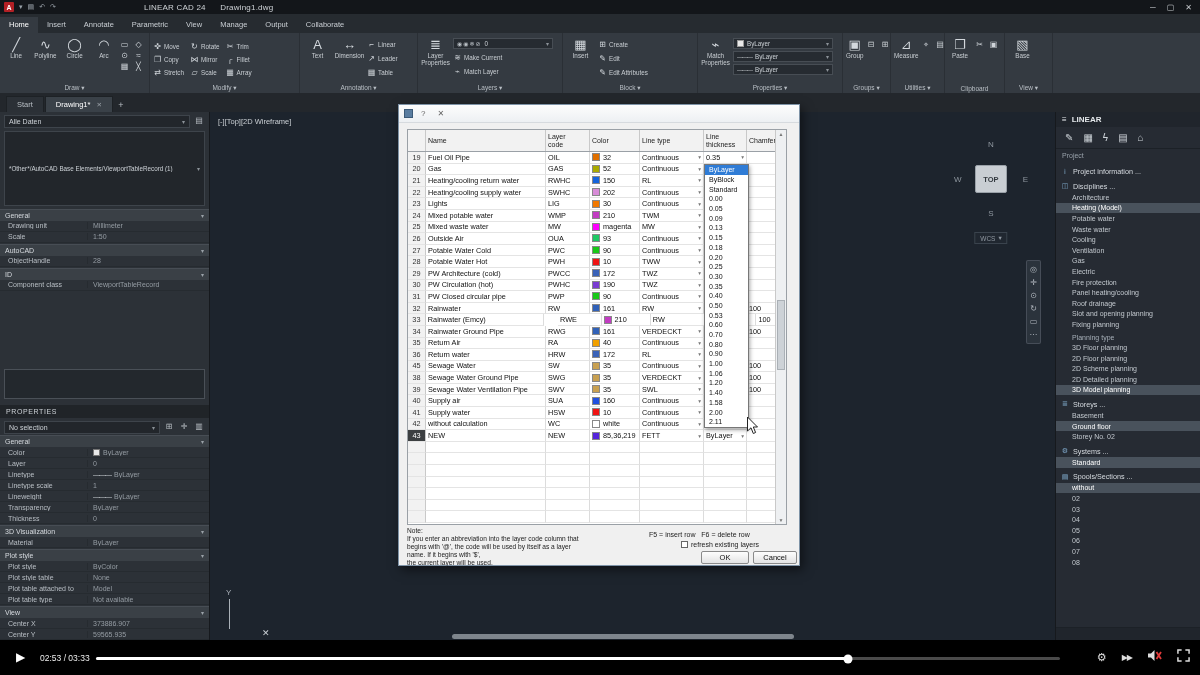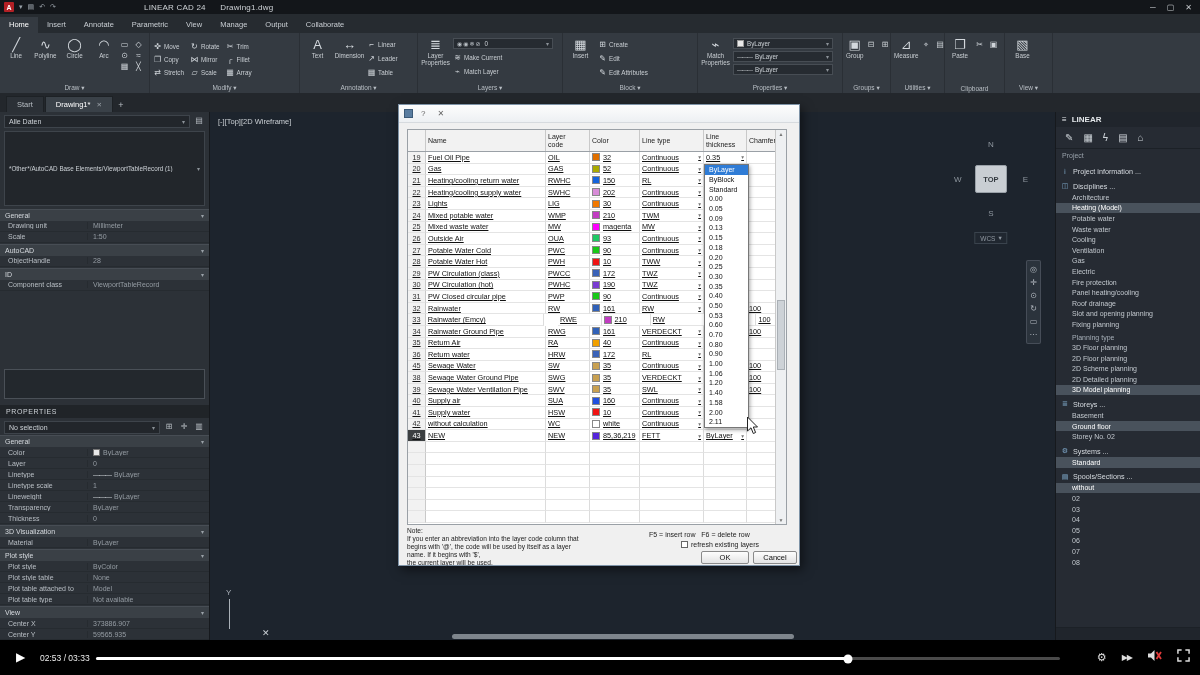--- a/index.html
+++ b/index.html
@@ -111,21 +111,21 @@
 
 
 #dialog{position:absolute;left:398px;top:104px;width:402px;height:462px;background:#f0f0f0;border:1px solid #7e93a7;box-shadow:3px 4px 10px rgba(0,0,0,.5);z-index:20;color:#111;}
 .dlg-title{height:18px;display:flex;align-items:center;padding:0 5px;gap:4px;background:linear-gradient(#fdfdfd,#edf0f3);border-bottom:1px solid #d6dade;font-size:8.5px;color:#444;}
 .dlg-ico{width:9px;height:9px;background:#5a7da0;border:1px solid #3c5a78;}
 .dlg-cap{flex:1;}
 .dlg-x{color:#666;font-size:8px;padding:0 4px;}
 .dlg-table{position:absolute;left:8px;top:24px;width:380px;height:396px;background:#fff;border:1px solid #9aa0a6;}
 .mt-header{display:flex;height:22px;background:#f2f2f2;border-bottom:1px solid #9aa0a6;}
 .mt-hcell{display:flex;align-items:center;padding:0 2px;font-size:7px;line-height:1.05;color:#222;border-right:1px solid #c9c9c9;white-space:pre-line;overflow:hidden;}
-.mt-row{display:flex;height:11.6px;text-decoration:underline;}
+.mt-row{display:flex;height:11.6px;}
 .mt-cell{display:flex;align-items:center;padding:0 2px;font-size:7.3px;color:#111;border-right:1px solid #dcdcdc;border-bottom:1px solid #e4e4e4;overflow:hidden;white-space:nowrap;}
 .mt-num{justify-content:center;background:#f2f2f2;border-right:1px solid #c9c9c9;color:#333;}
 .mt-num.sel{background:#3c3f41;color:#fff;}
 .mt-sw{width:8px;height:8px;border:1px solid #888;margin-right:3px;flex:0 0 auto;}
 .mt-ar{margin-left:auto;color:#777;font-size:5.5px;}
 .mt-scroll{position:absolute;right:0;top:0;bottom:0;width:11px;background:#eef0f2;border-left:1px solid #c9c9c9;}
 .mt-sarr{position:absolute;left:0;right:0;text-align:center;font-size:5px;color:#777;}
 .mt-sarr.top{top:1px;}.mt-sarr.bot{bottom:1px;}
 .mt-thumb{position:absolute;left:1px;right:1px;top:170px;height:70px;background:#cdd2d7;border:1px solid #aab0b6;}
 #ddlist{position:absolute;left:296px;top:34px;width:45px;background:#fff;border:1px solid #777;z-index:5;box-shadow:1px 2px 4px rgba(0,0,0,.35);}
@@ -905,21 +905,21 @@
             </div>
             <div class="mt-cell" style="width: 64px;">
               <span>TWW</span>
               <span class="mt-ar">▾</span>
             </div>
             <div class="mt-cell" style="width: 43px;"></div>
             <div class="mt-cell" style="width: 30px;"></div>
           </div>
           <div class="mt-row">
             <div class="mt-cell mt-num" style="width: 18px;">29</div>
-            <div class="mt-cell" style="width: 120px;">PW Circulation (class)</div>
+            <div class="mt-cell" style="width: 120px;">PW Architecture (cold)</div>
             <div class="mt-cell" style="width: 44px;">PWCC</div>
             <div class="mt-cell" style="width: 50px;">
               <span class="mt-sw" style="background: rgb(58, 98, 184);"></span>
               <span>172</span>
             </div>
             <div class="mt-cell" style="width: 64px;">
               <span>TWZ</span>
               <span class="mt-ar">▾</span>
             </div>
             <div class="mt-cell" style="width: 43px;"></div>

